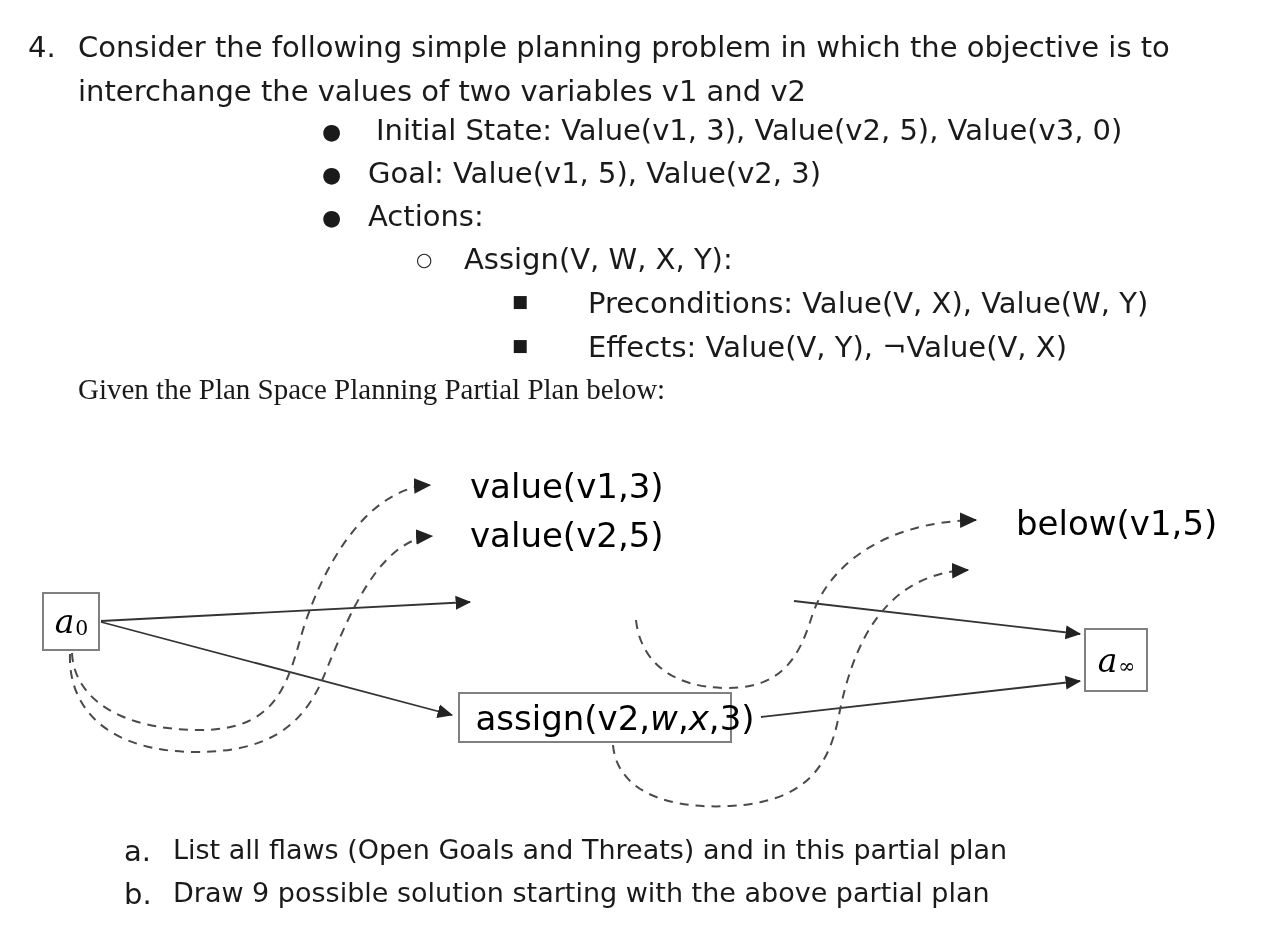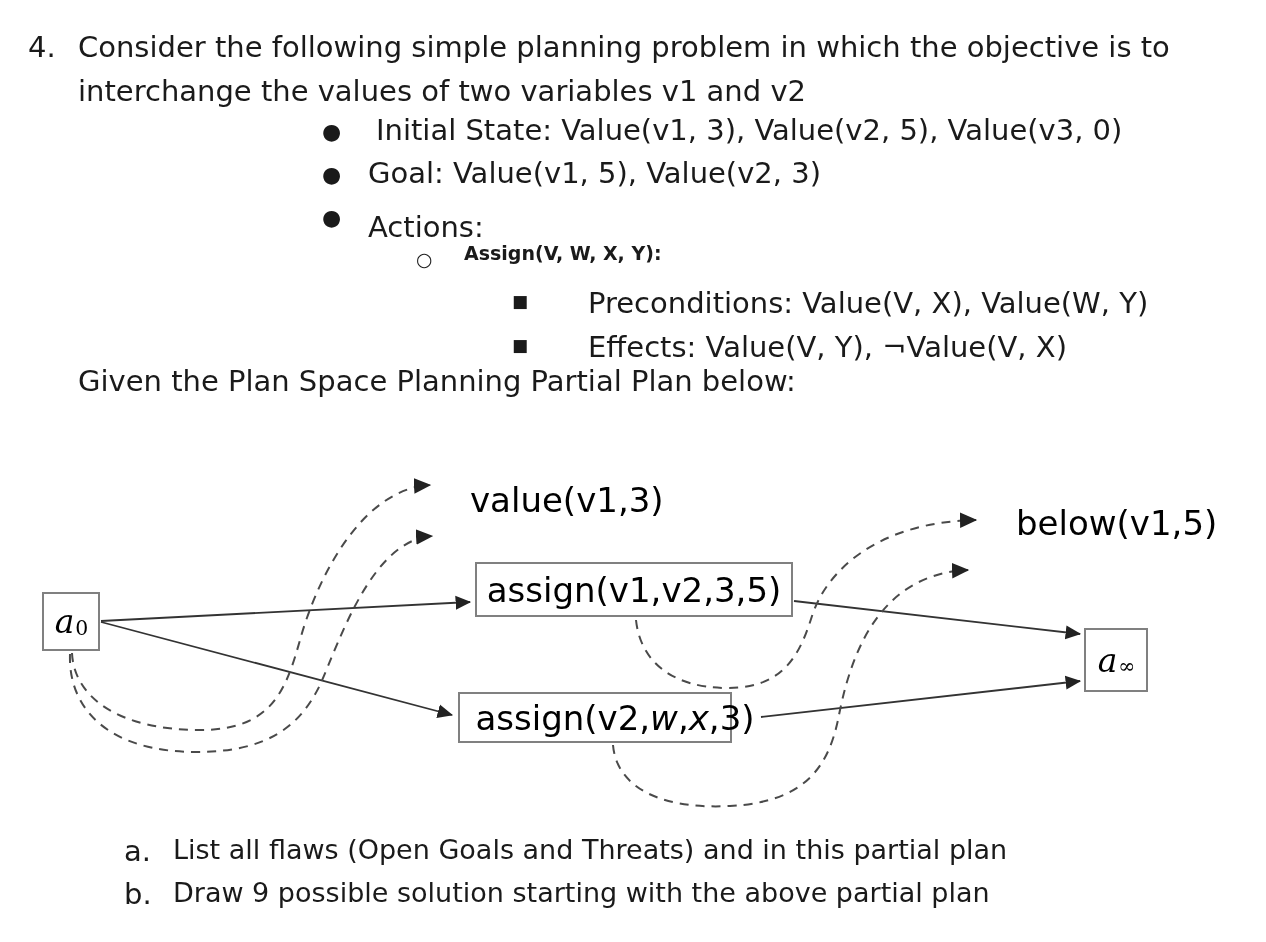--- a/index.html
+++ b/index.html
@@ -34,21 +34,21 @@
   .q-num-marker {
     position: absolute;
     left: 28px;
     font-size: 29px;
   }
 
   .lvl1-text   { position: absolute; left: 78px;  font-size: 29px; }
   .lvl2-marker { position: absolute; left: 322px; font-size: 22px; }
   .lvl2-text   { position: absolute; left: 368px; font-size: 29px; }
   .lvl3-marker { position: absolute; left: 416px; font-size: 19px; }
-  .lvl3-text   { position: absolute; left: 464px; font-size: 19px; font-weight: bold; }
+  .lvl3-text   { position: absolute; left: 464px; font-size: 29px; }
   .lvl4-marker { position: absolute; left: 512px; font-size: 17px; }
   .lvl4-text   { position: absolute; left: 556px; font-size: 29px; margin-left: 32px; }
 
   .bullet-disc::before  { content: "\25CF"; }
   .bullet-circle::before{ content: "\25CB"; }
   .bullet-square::before{ content: "\25A0"; }
 
   .given-text { position: absolute; left: 78px; font-size: 29px; }
 
   
@@ -114,32 +114,32 @@
 
     <span class="lvl1-text" style="top:74px;text-align:center;">interchange the values of two variables v1 and v2</span>
 
     <span class="lvl2-marker bullet-disc" style="top:119px;"></span>
     <span class="lvl2-text" style="top:113px;margin-left:8px;">Initial State: Value(v1, 3), Value(v2, 5), Value(v3, 0)</span>
 
     <span class="lvl2-marker bullet-disc" style="top:162px;"></span>
     <span class="lvl2-text" style="top:156px;">Goal: Value(v1, 5), Value(v2, 3)</span>
 
     <span class="lvl2-marker bullet-disc" style="top:205px;"></span>
-    <span class="lvl2-text" style="top:210px;">Actions:</span>
+    <span class="lvl2-text" style="top:199px;">Actions:</span>
 
     <span class="lvl3-marker bullet-circle" style="top:248px;"></span>
     <span class="lvl3-text" style="top:242px;">Assign(V, W, X, Y):</span>
 
     <span class="lvl4-marker bullet-square" style="top:291px;"></span>
     <span class="lvl4-text" style="top:286px;">Preconditions: Value(V, X), Value(W, Y)</span>
 
     <span class="lvl4-marker bullet-square" style="top:335px;"></span>
     <span class="lvl4-text" style="top:330px;">Effects: Value(V, Y), ¬Value(V, X)</span>
 
-    <span class="given-text" style="top:364px;">Given the Plan Space Planning Partial Plan below:</span>
+    <span class="given-text" style="top:373px;font-family:Liberation Serif, serif;">Given the Plan Space Planning Partial Plan below:</span>
   </div>
 
   <div class="diagram">
 
     <svg width="1266" height="370" viewBox="0 0 1266 370">
       <defs>
         <marker id="ah-solid" markerWidth="9" markerHeight="9" refX="8" refY="4.5" orient="auto" markerUnits="strokeWidth">
           <path d="M0,0.6 L8.6,4.5 L0,8.4 z" fill="#222222"></path>
         </marker>
         <marker id="ah-dash" markerWidth="9" markerHeight="9" refX="8" refY="4.5" orient="auto" markerUnits="strokeWidth">
@@ -167,34 +167,32 @@
     <div class="node-box terminal" style="left:42px; top:592px; width:58px; height:59px; margin-top:-440px;">
       <span>a</span>
         <sub>0</sub>
     </div>
 
     <div class="node-box terminal" style="left:1084px; top:628px; width:64px; height:64px; margin-top:-440px;">
       <span>a</span>
         <sub>∞</sub>
     </div>
 
-    <div class="node-box" style="left:475px; top:562px; width:318px; height:55px; margin-top:-440px;">
-      <span>assign(v1,v2,3,5)</span>
-    </div>
 
     <div class="node-box" style="left:458px; top:692px; width:274px; height:51px; margin-top:-440px;padding-left:40px;">
       <span>assign(v2,</span>
         <span class="ital">w</span>
         <span>,</span>
         <span class="ital">x</span>
         <span>,3)</span>
     </div>
 
-    <div class="lit-label" style="left:470px; top:480px; margin-top:-440px;">value(v1,3)</div>
-
+    <div class="lit-label" style="left:470px; top:466px; margin-top:-440px;">value(v1,3)</div>
+
+    <div class="lit-label" style="left:470px; top:515px; margin-top:-440px;">value(v2,5)</div>
 
     <div class="lit-label" style="left:1016px; top:503px; margin-top:-440px;">below(v1,5)</div>
 
   </div>
 
   <div>
     <span class="sub-marker" style="top:834px;">a.</span>
     <span class="sub-text" style="top:834px;">List all flaws (Open Goals and Threats) and in this partial plan</span>
 
     <span class="sub-marker" style="top:877px;">b.</span>

